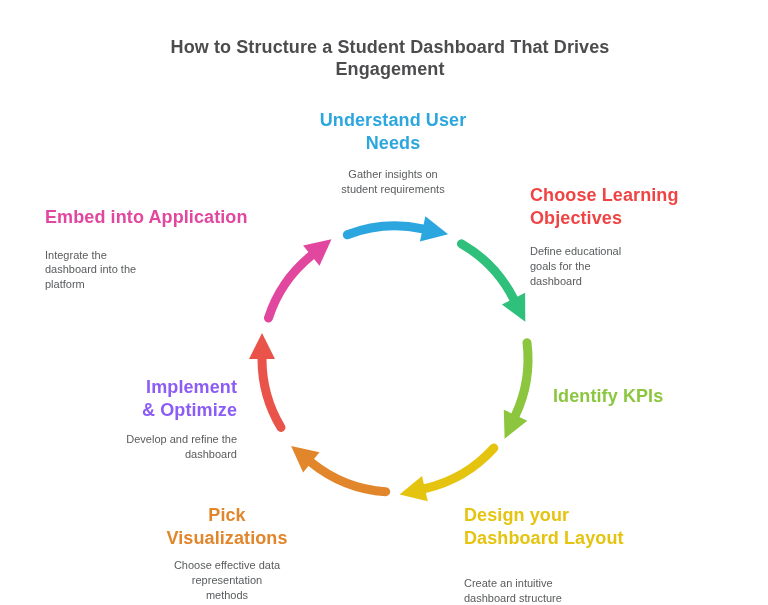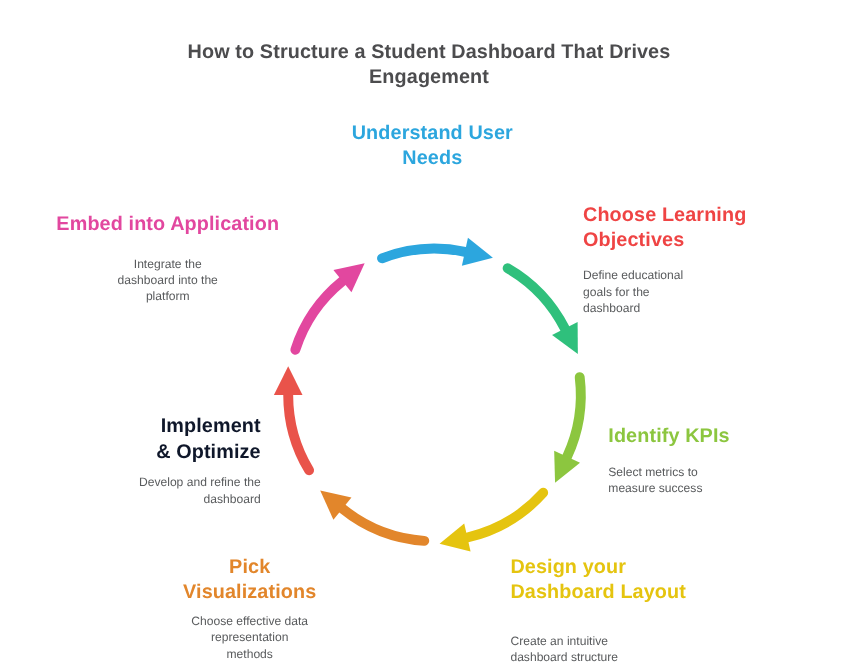--- a/index.html
+++ b/index.html
@@ -27,21 +27,21 @@
   #step-2{left:530px;top:184px;width:180px;text-align:left;}
   #step-2 .step-sub{margin-top:15px;}
   #step-3{left:553px;top:385px;width:175px;text-align:left;}
   #step-3 .step-sub{margin-top:15px;}
   #step-4{left:464px;top:504px;width:215px;text-align:left;}
   #step-4 .step-sub{margin-top:27px;}
   #step-5{left:127px;top:504px;width:200px;text-align:center;}
   #step-5 .step-sub{margin-top:9px;}
   #step-6{left:57px;top:376px;width:180px;text-align:right;}
   #step-6 .step-sub{margin-top:11px;}
-  #step-7{left:45px;top:192px;width:215px;text-align:center;}
+  #step-7{left:45px;top:206px;width:215px;text-align:left;}
   #step-7 .step-sub{margin-top:19px;}
 </style>
 </head>
 <body>
 
 <div class="canvas">
 
   <div class="diagram-title">How to Structure a Student Dashboard That Drives Engagement</div>
 
   <svg class="cycle-svg" width="768" height="605" viewBox="0 0 768 605">
@@ -57,53 +57,53 @@
       <polygon points="291.1,446.0 303.1,472.5 319.5,452.3" fill="#e2862b"></polygon>
       <path d="M 281.0 427.5 A 133 133 0 0 1 262.0 359.0" fill="none" stroke="#e9534a" stroke-width="9" stroke-linecap="round"></path>
       <polygon points="262.0,333.0 249.0,359.0 275.0,359.0" fill="#e9534a"></polygon>
       <path d="M 268.5 317.9 A 133 133 0 0 1 311.3 255.6" fill="none" stroke="#e2479f" stroke-width="9" stroke-linecap="round"></path>
       <polygon points="331.5,239.3 303.1,245.5 319.5,265.7" fill="#e2479f"></polygon>
     </svg>
 
   <div class="step" id="step-1">
     <div class="step-title" style="color: rgb(44, 166, 222);">Understand User
 Needs</div>
+    <div class="step-sub">Gather insights on
+student requirements</div>
   </div>
 
   <div class="step" id="step-2">
     <div class="step-title" style="color: #ef4444;">Choose Learning
 Objectives</div>
     <div class="step-sub">Define educational
 goals for the
 dashboard</div>
   </div>
 
   <div class="step" id="step-3">
     <div class="step-title" style="color: rgb(140, 198, 63);">Identify KPIs</div>
-    <div class="step-sub">Select metrics to
-measure success</div>
   </div>
 
   <div class="step" id="step-4">
     <div class="step-title" style="color: rgb(229, 196, 15);">Design your
 Dashboard Layout</div>
     <div class="step-sub">Create an intuitive
 dashboard structure</div>
   </div>
 
   <div class="step" id="step-5">
     <div class="step-title" style="color: rgb(226, 134, 43);">Pick
 Visualizations</div>
     <div class="step-sub">Choose effective data
 representation
 methods</div>
   </div>
 
   <div class="step" id="step-6">
-    <div class="step-title" style="color: #0f172a;">Implement
+    <div class="step-title" style="color: #8b5cf6;">Implement
 &amp; Optimize</div>
     <div class="step-sub">Develop and refine the
 dashboard</div>
   </div>
 
   <div class="step" id="step-7">
     <div class="step-title" style="color: rgb(226, 71, 159);">Embed into Application</div>
     <div class="step-sub">Integrate the
 dashboard into the
 platform</div>

